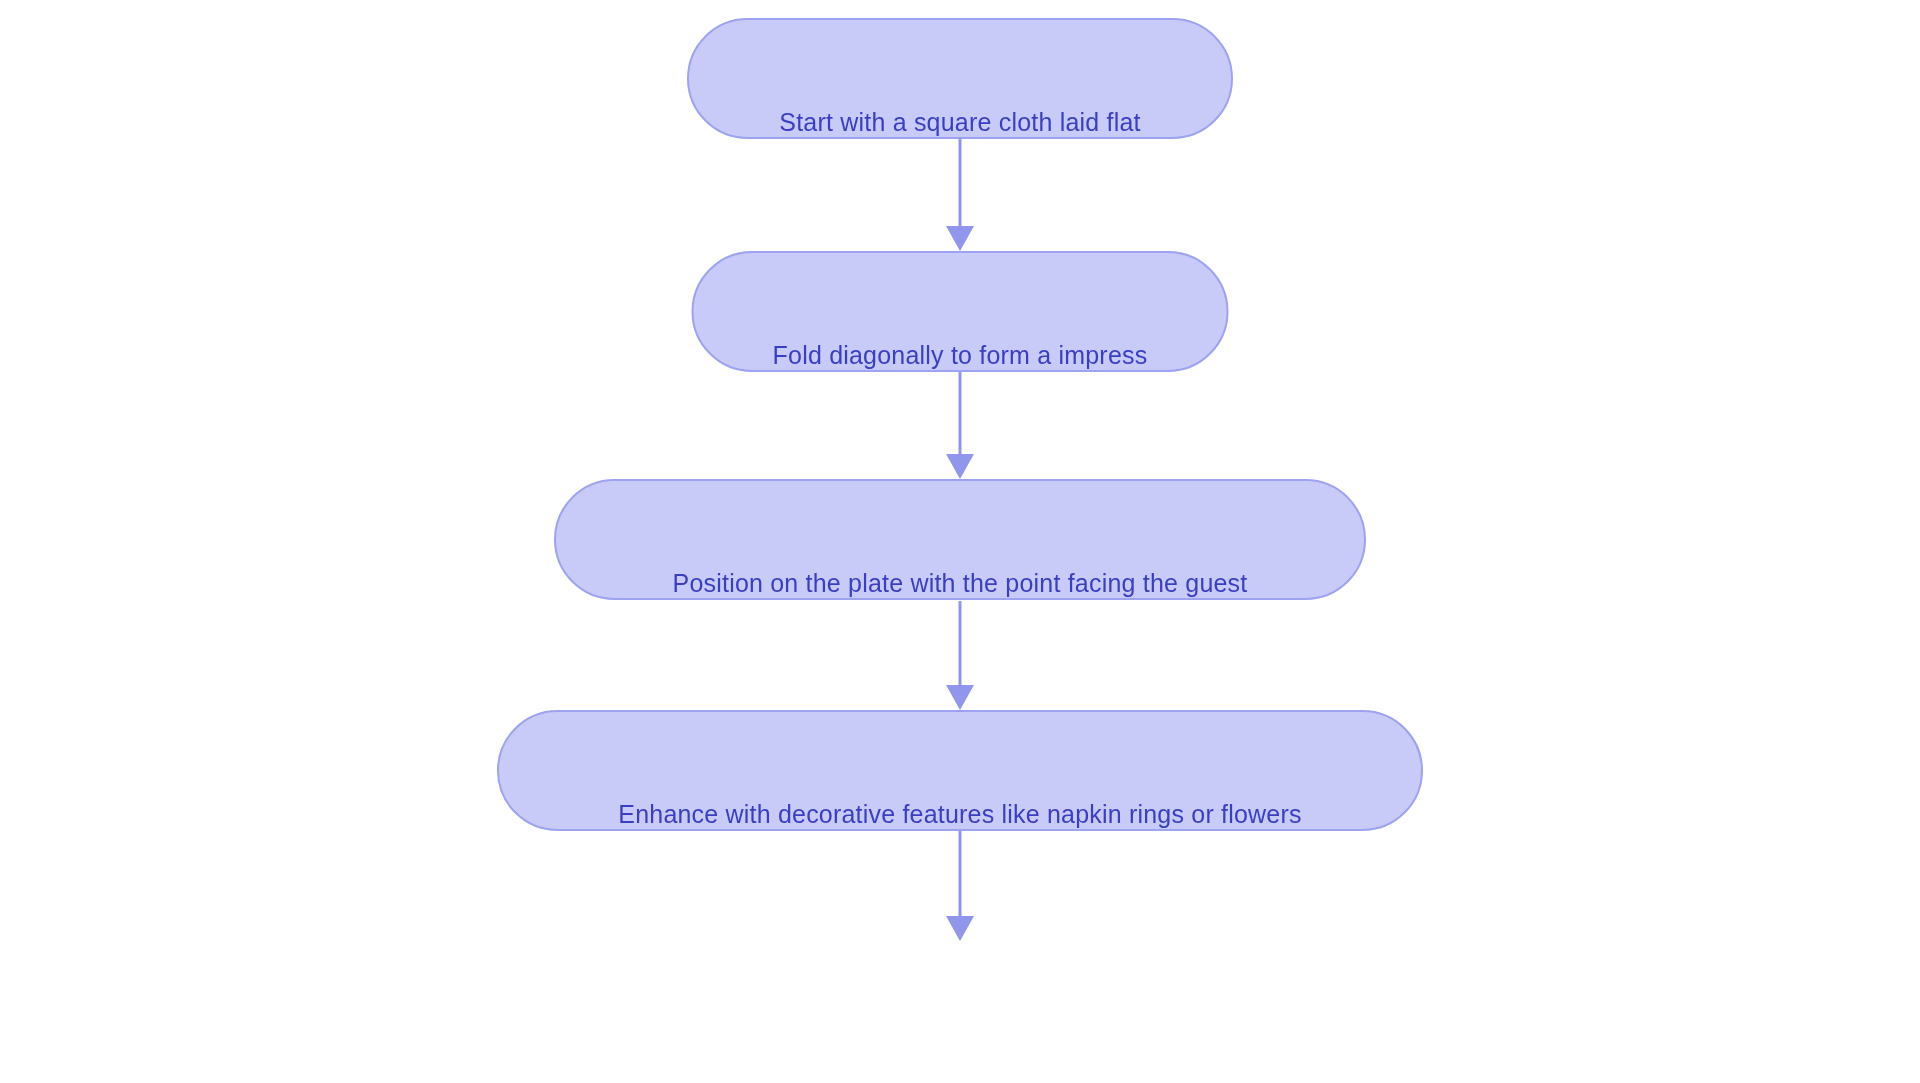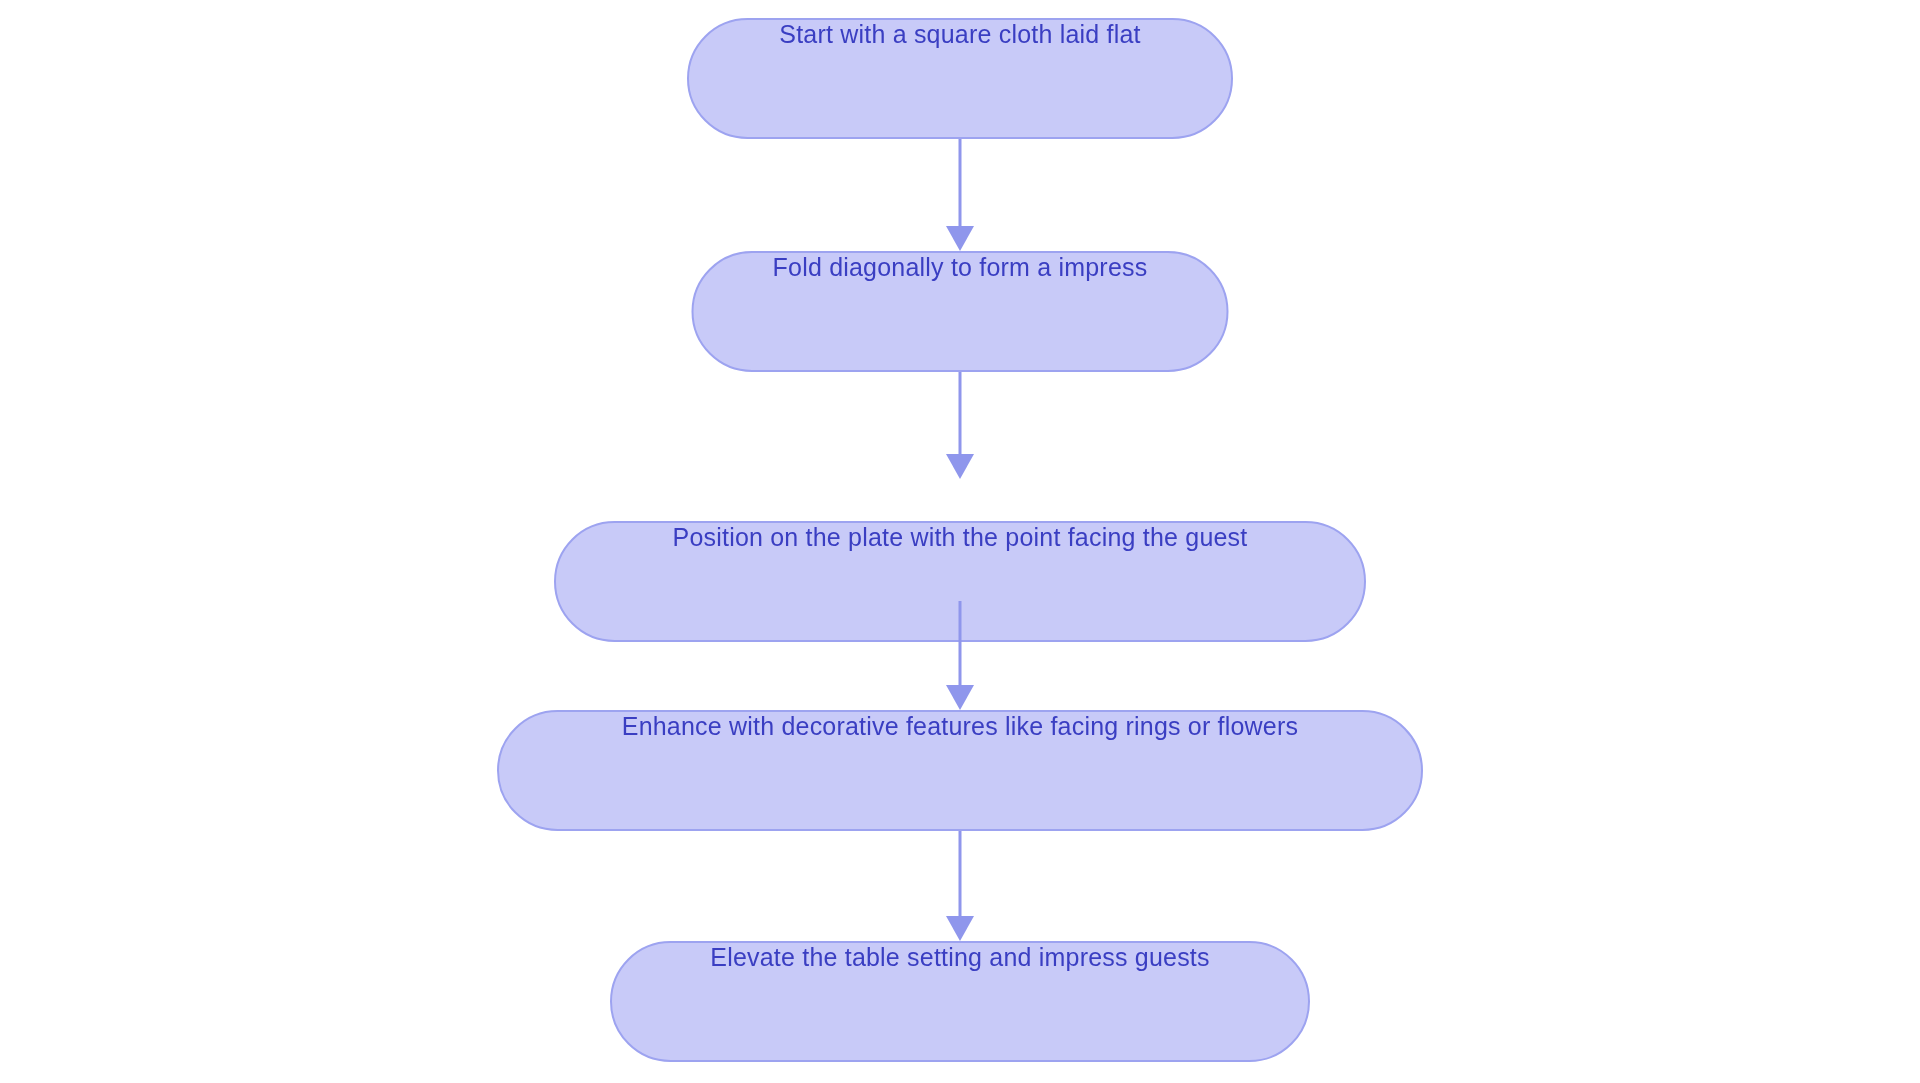--- a/index.html
+++ b/index.html
@@ -18,34 +18,34 @@
   .node {
     position: absolute;
     left: 50%;
     transform: translateX(-50%);
     height: 121px;
     box-sizing: border-box;
     background: var(--node-fill, #c8caf8);
     border: 2px solid var(--node-border, #9da3f0);
     border-radius: 61px;
     display: flex;
-    align-items: flex-start;
+    align-items: flex-end;
     justify-content: center;
     text-align: center;
   }
   .node-label {
     color: var(--node-text, #3a3ec2);
     font-size: 25px;
     font-weight: 500;
     letter-spacing: 0.2px;
     white-space: nowrap;
   }
   .n1 { top: 18px;  width: 546px; }
   .n2 { top: 251px; width: 537px; }
-  .n3 { top: 479px; width: 812px; margin-top: 42px; }
+  .n3 { top: 479px; width: 812px; }
   .n4 { top: 710px; width: 926px; }
   .n5 { top: 941px; width: 700px; }
 
   .arrow {
     position: absolute;
     left: 50%;
     transform: translateX(-50%);
     width: 30px;
   }
   .a1 { top: 139px; height: 112px; }
@@ -100,25 +100,22 @@
   <div class="node n3">
     <span class="node-label">Position on the plate with the point facing the guest</span>
   </div>
 
   <div class="arrow a3">
     <div class="arrow-line"></div>
     <div class="arrow-head"></div>
   </div>
 
   <div class="node n4">
-    <span class="node-label">Enhance with decorative features like facing rings or flowers</span>
+    <span class="node-label">Enhance with decorative features like napkin rings or flowers</span>
   </div>
 
   <div class="arrow a4">
     <div class="arrow-line"></div>
     <div class="arrow-head"></div>
   </div>
 
-  <div class="node n5">
-    <span class="node-label">Elevate the table setting and impress guests</span>
-  </div>
 
 </div>
 
 </body></html>

